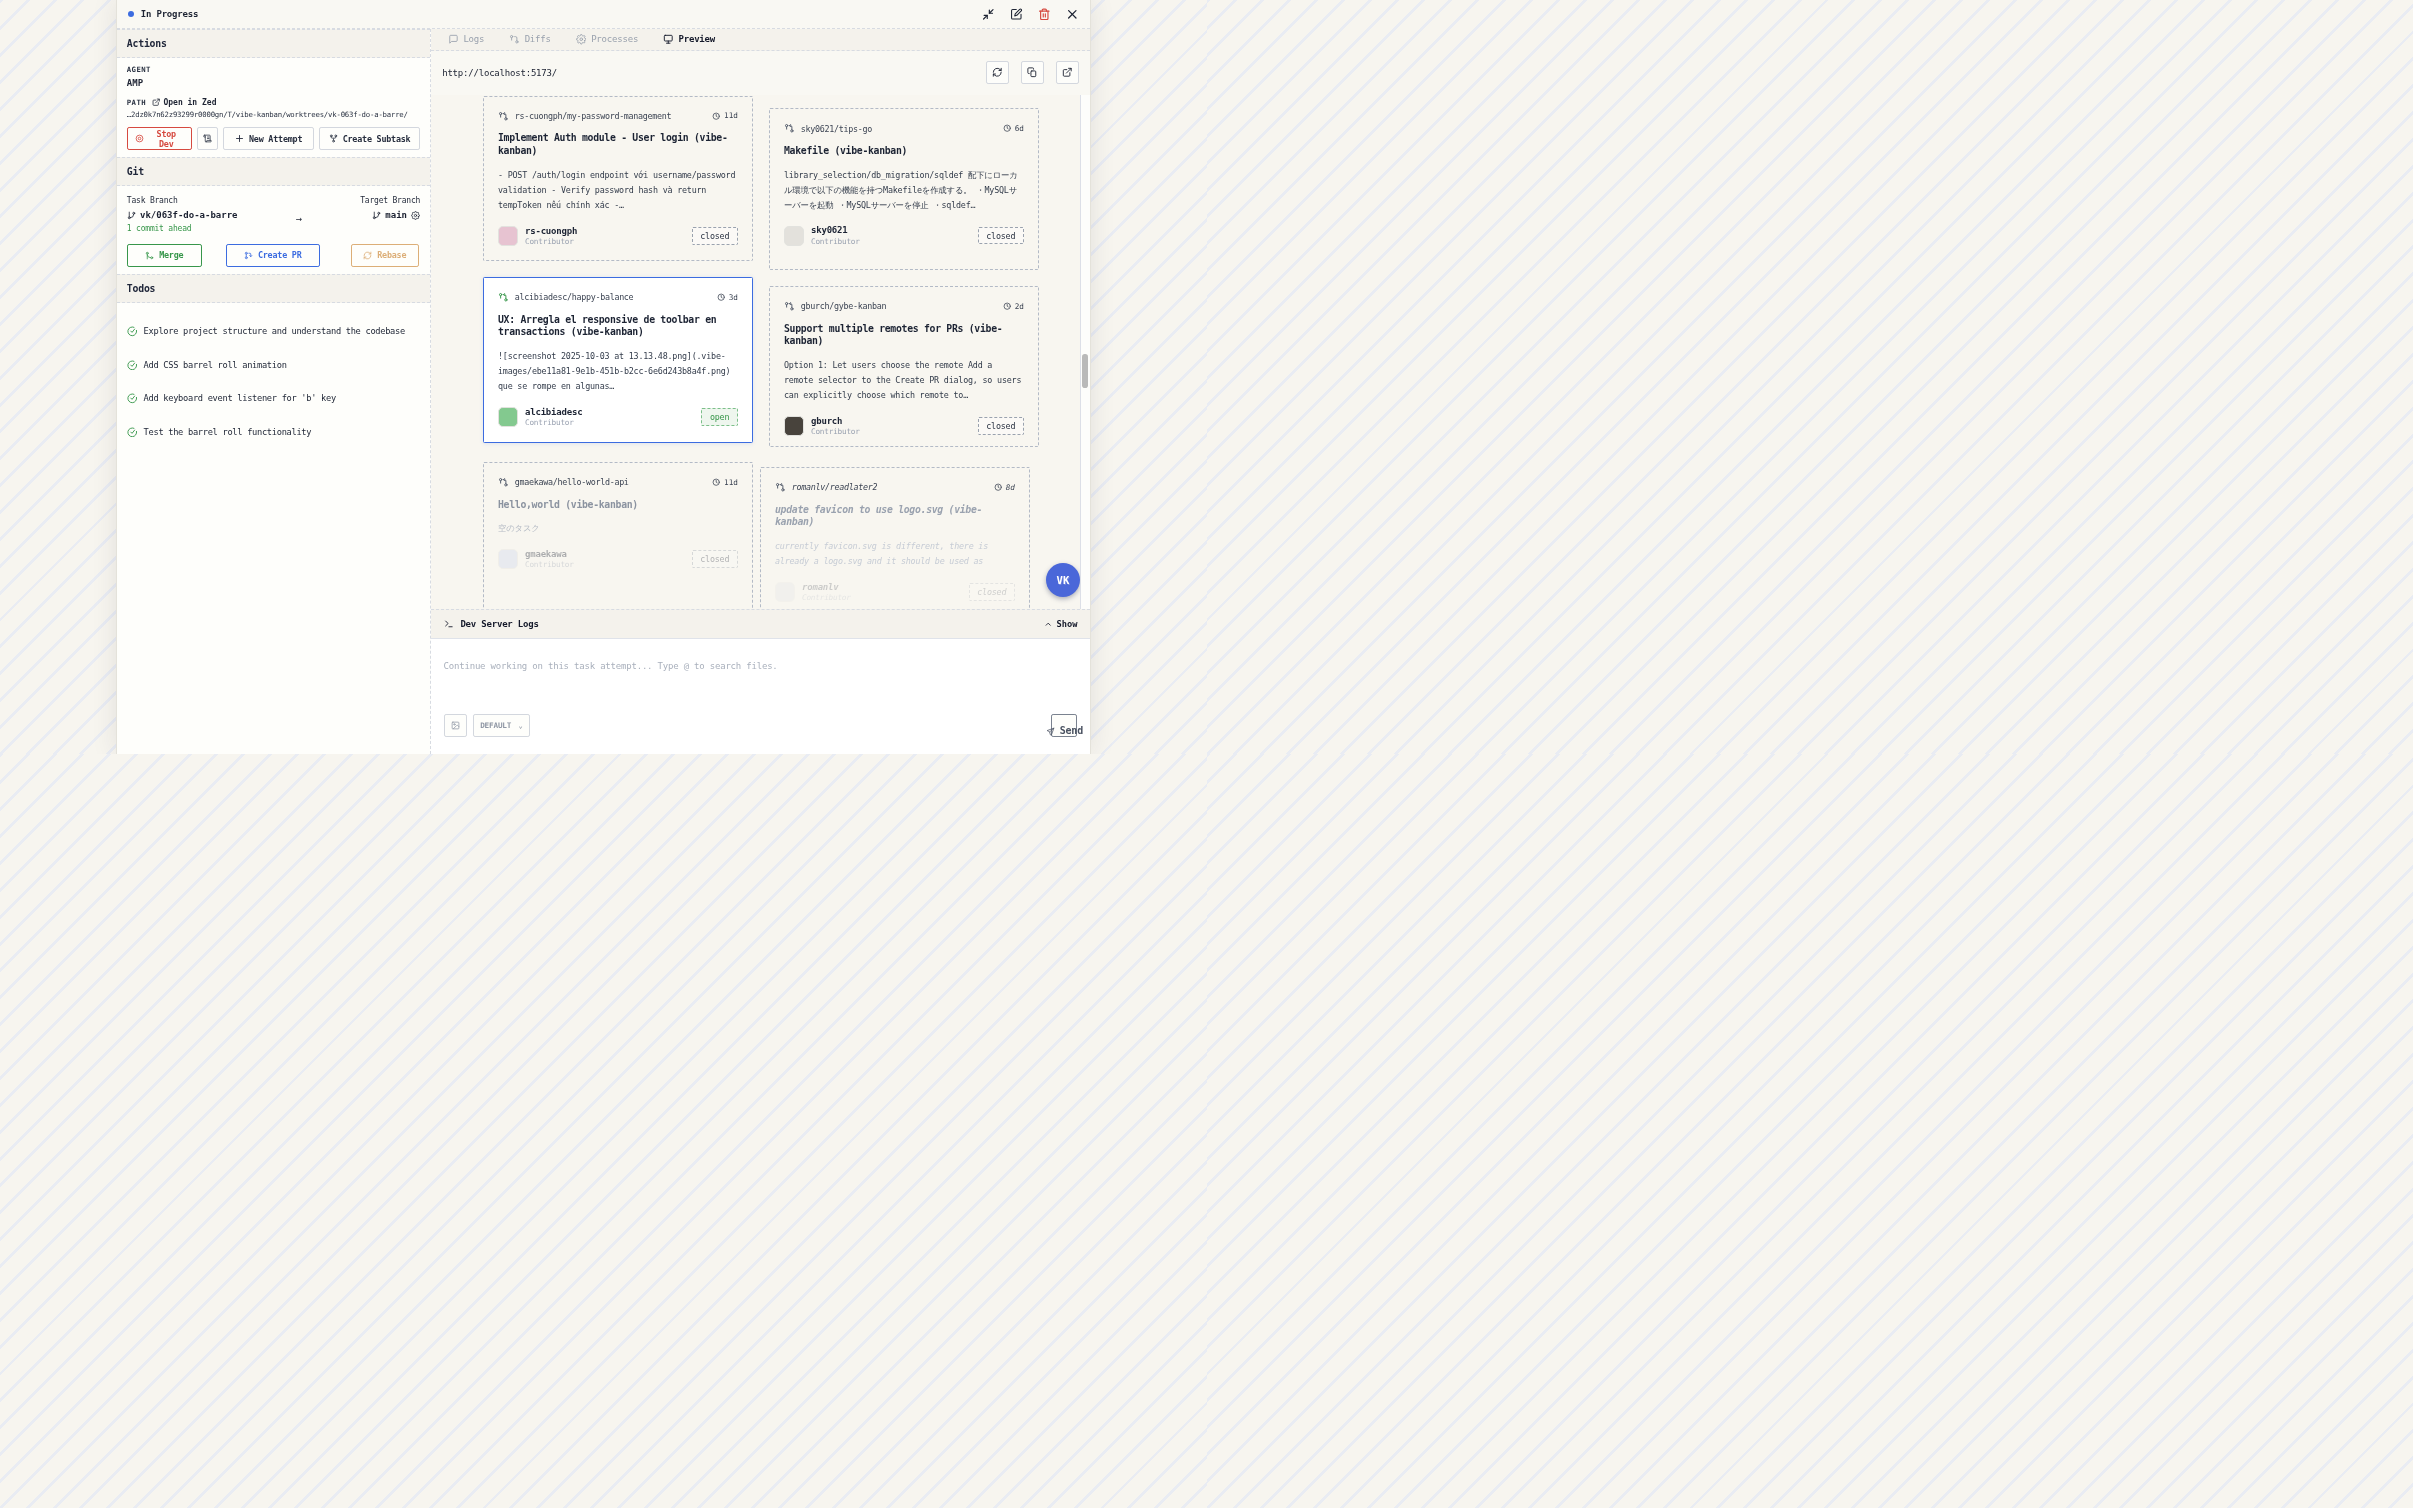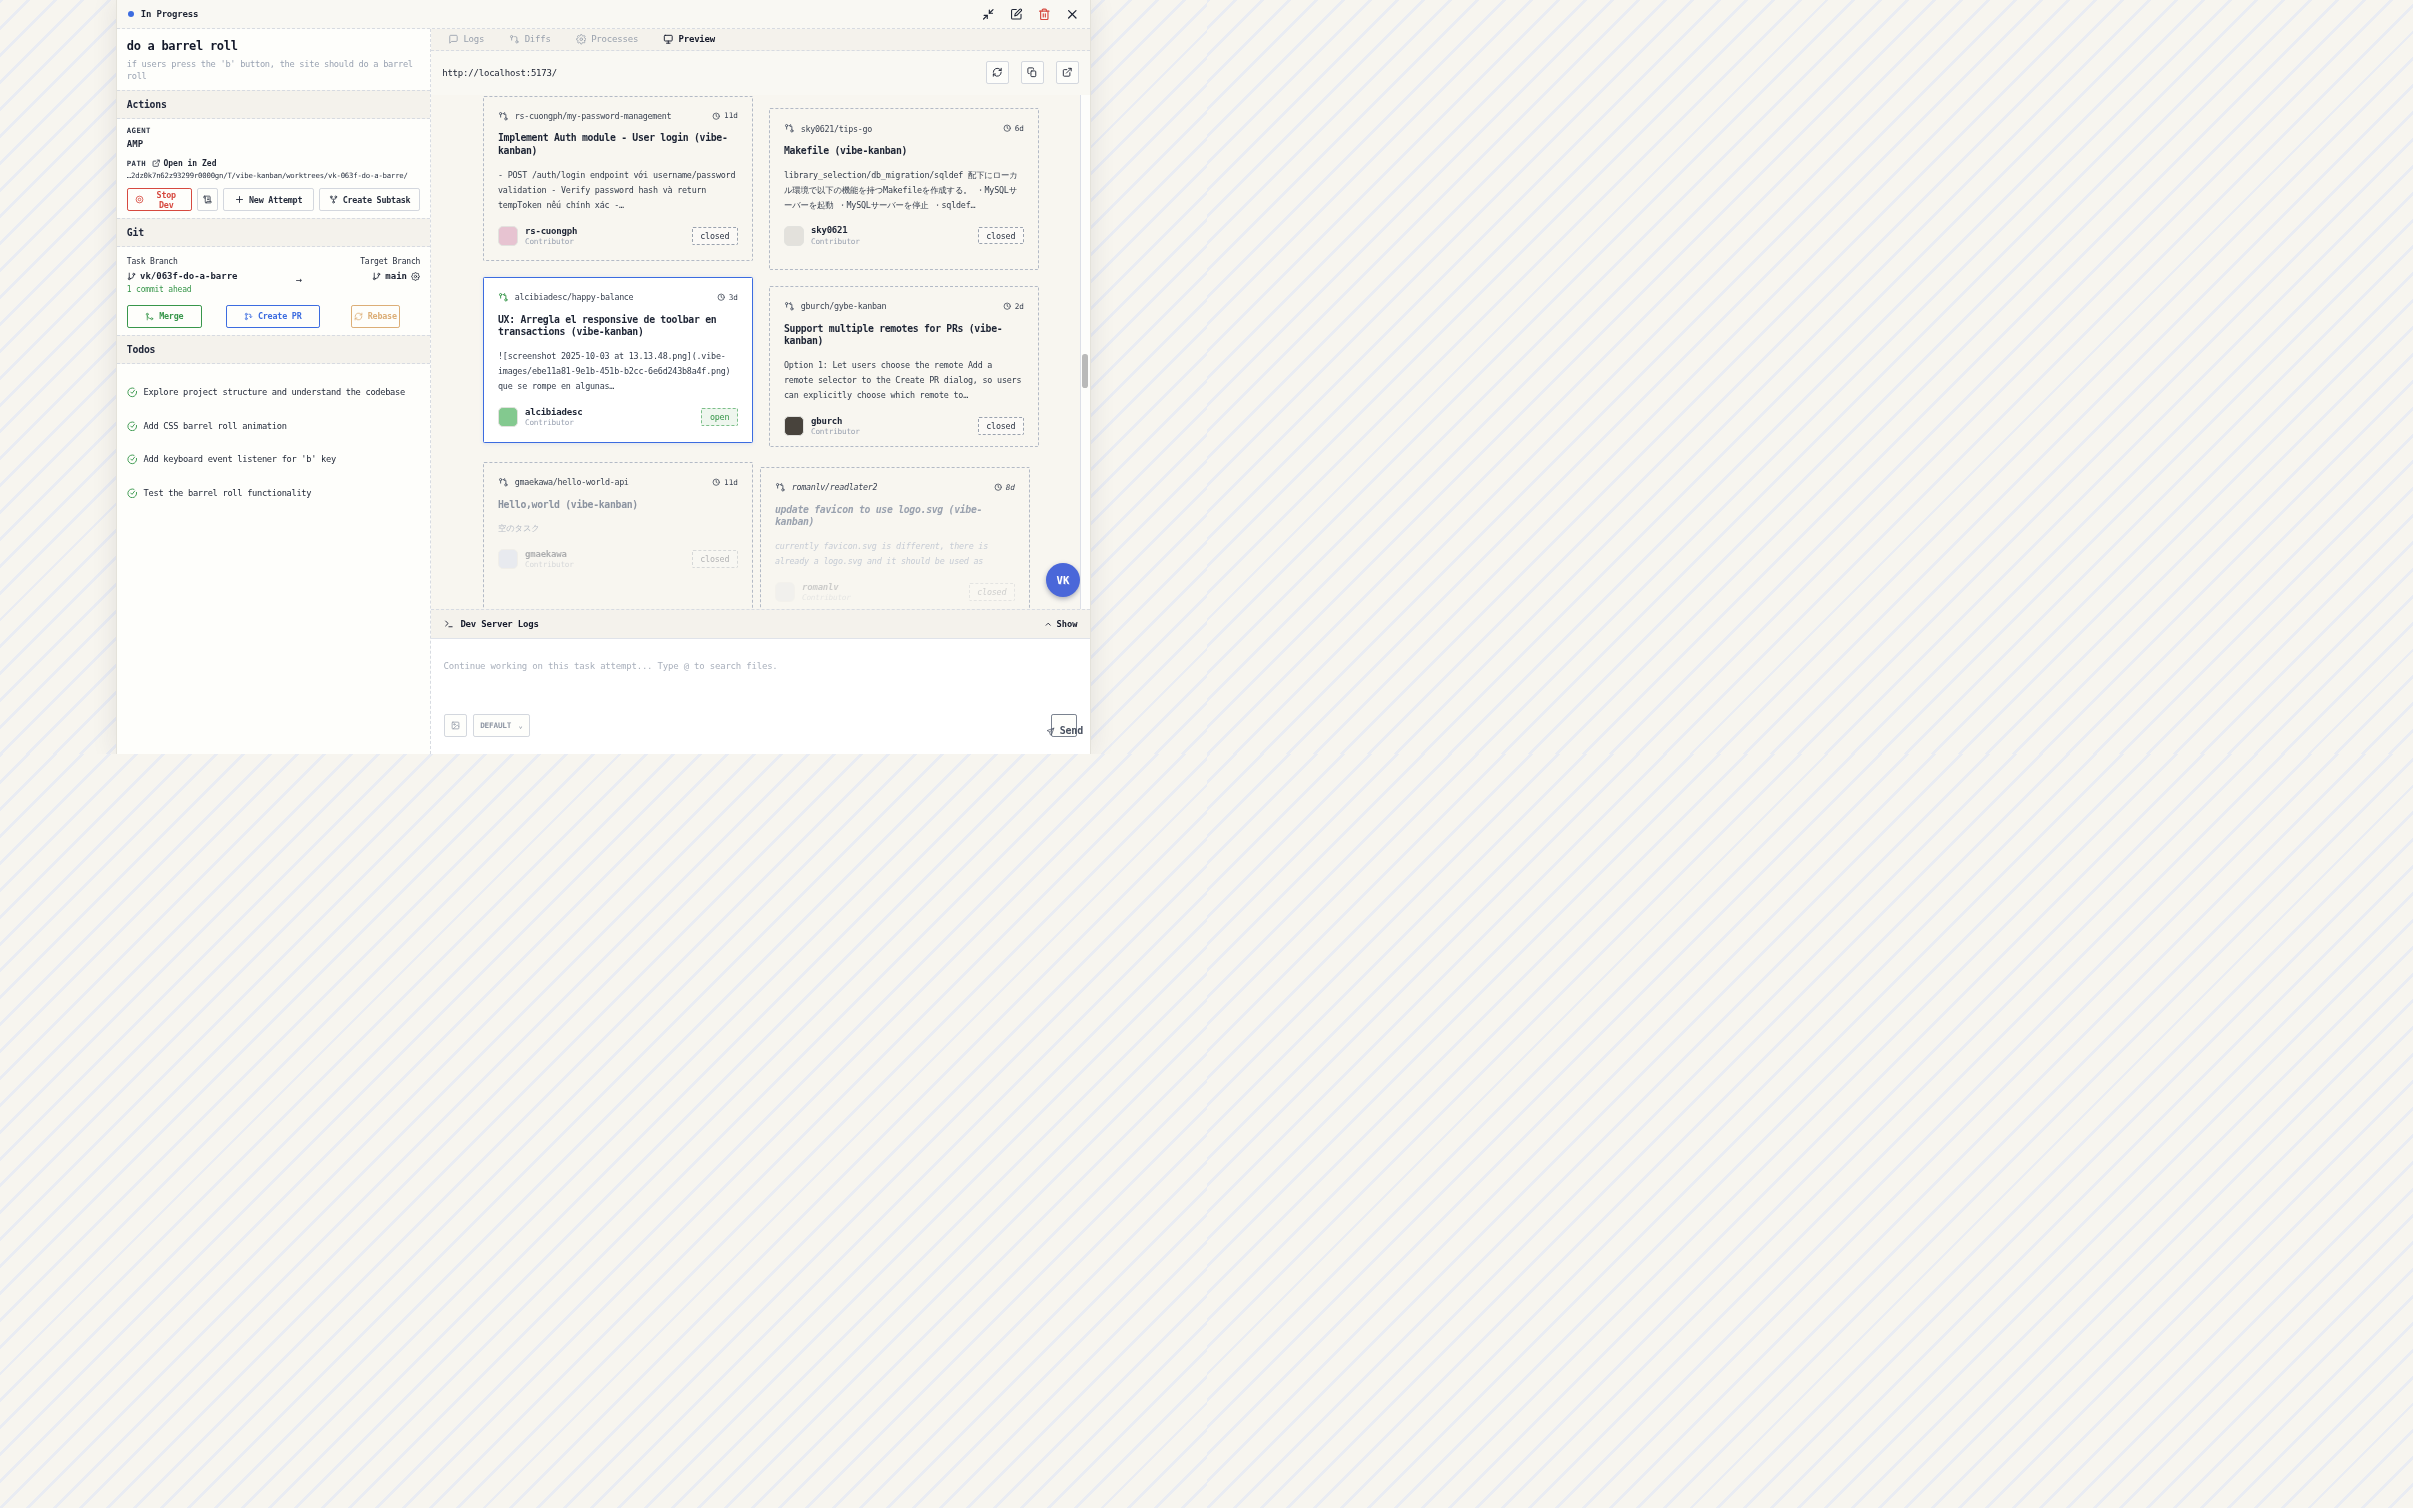--- a/index.html
+++ b/index.html
@@ -62,21 +62,21 @@
   .git-grid { display:flex; justify-content:space-between; align-items:flex-start; margin-top:2.8px; }
   .git-col-label { font-size:8px; color:#262d3d; letter-spacing:-0.2px; }
   .branch-row { margin-top:4.9px; display:flex; align-items:center; gap:4.2px; font-size:9px; font-weight:bold; color:#1a2030; }
   .branch-row svg { width:9px; height:9px; }
   .gear { cursor:pointer; }
   .arrow-glyph { font-size:10.5px; color:#1a2030; margin-top:15.4px; }
   .ahead-note { margin-top:3.5px; font-size:8px; color:#37964a; letter-spacing:-0.2px; }
   .git-btn-row { position:relative; margin-top:11.2px; height:23px; }
   .btn-merge  { position:absolute; left:0;   width:75px; color:#37964a; border-color:#37964a; }
   .btn-pr     { position:absolute; left:99px; width:94px; color:#3c6ce0; border-color:#3c6ce0; }
-  .btn-rebase { position:absolute; left:224px; width:49px;  color:#dcae77; border-color:#dcae77; cursor:default; }
+  .btn-rebase { position:absolute; left:224px; width:68px;  color:#dcae77; border-color:#dcae77; cursor:default; }
   .todo-list { list-style:none; display:flex; flex-direction:column; gap:23px; padding-top:5.6px;margin-top:11px; }
   .todo-item { display:flex; align-items:flex-start; gap:6.3px; font-size:8.7px; letter-spacing:-0.3px; color:#1c2333; }
   .todo-item svg { width:10.5px; height:10.5px; flex:none; margin-top:0; }
   
   .right-panel { position:absolute; left:314px; top:29px; right:0; bottom:0; }
   .tabs-row {
     height:21.6px; background:#f4f2ec; display:flex; align-items:center; gap:25px;
     padding:0 17px; border-bottom:0.7px dashed #d7dbe2;
   }
   .tab { display:inline-flex; align-items:center; gap:4.9px; font-size:9px; color:#99a1ad; cursor:pointer; letter-spacing:-0.2px; }
@@ -194,24 +194,20 @@
       <span class="wicon">
         <svg viewBox="0 0 24 24" fill="none" stroke="#1e2433" stroke-width="2.4" stroke-linecap="round">
             <line x1="5" y1="5" x2="19" y2="19"></line>
             <line x1="19" y1="5" x2="5" y2="19"></line>
           </svg>
       </span>
     </span>
   </div>
 
   <div class="left-panel">
-    <div class="title-block">
-      <div class="task-title">do a barrel roll</div>
-      <div class="task-desc">if users press the 'b' button, the site should do a barrel roll</div>
-    </div>
 
     <div class="sec-head">Actions</div>
     <div class="sec-body">
       <div class="micro-label">AGENT</div>
       <div class="agent-value">AMP</div>
       <div class="path-row">
         <span class="micro-label">PATH</span>
         <span class="zed-link">
           <svg viewBox="0 0 24 24" fill="none" stroke="#1e2433" stroke-width="2.2" stroke-linecap="round" stroke-linejoin="round">
               <path d="M15 3h6v6"></path>

